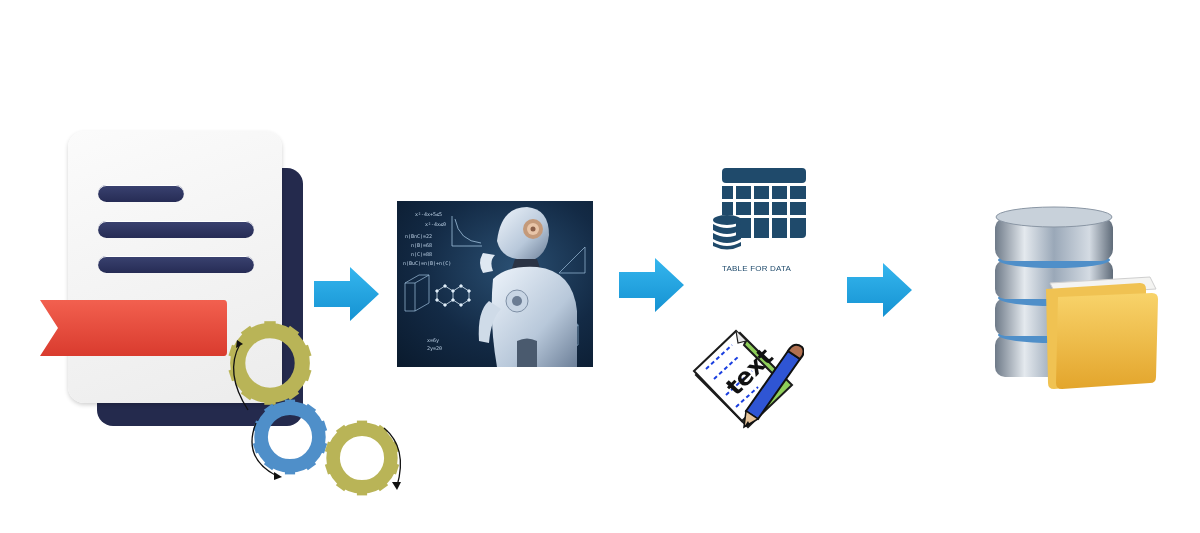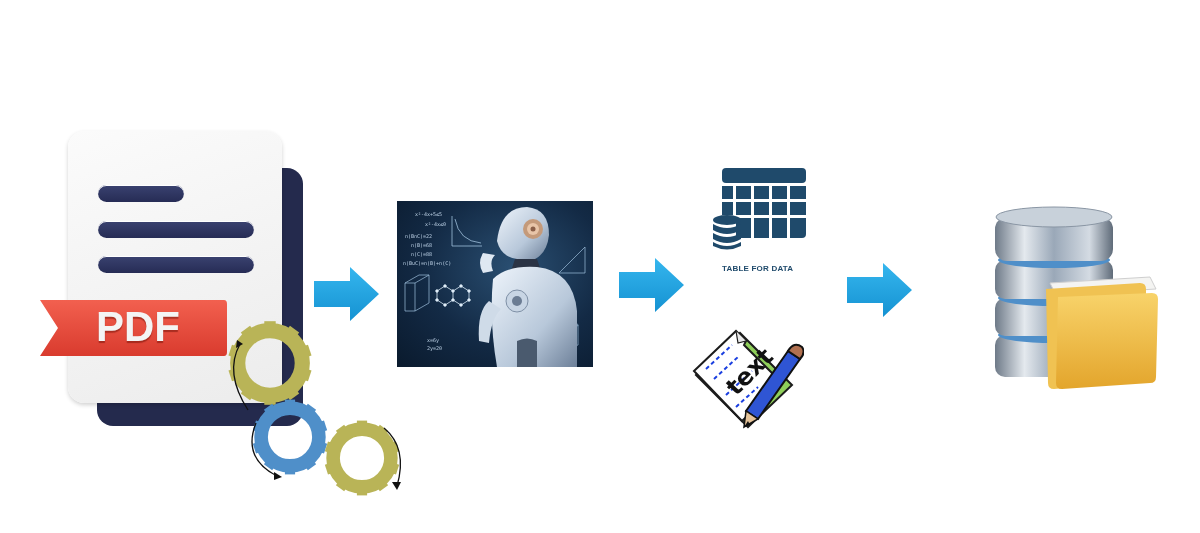--- a/index.html
+++ b/index.html
@@ -23,21 +23,21 @@
 
   
   .arrow { width: 68px; height: 56px; }
 
   
   .robot { left: 397px; top: 201px; width: 196px; height: 166px; overflow: hidden;
            background: radial-gradient(ellipse at 60% 40%, #2a4f72 0%, #132a45 55%, #0a1a2d 100%); }
   .formula { position: absolute; color: #cfe3f7; font-size: 5px;
              font-family: "DejaVu Sans Mono", monospace; opacity: 0.85; white-space: nowrap; }
 
-  .table-caption { left: 722px; top: 264px; font-size: 8px; font-weight: bold;
+  .table-caption { left: 722px; top: 264px; font-size: 8px; font-weight: normal;
                    color: #1f4a6b; letter-spacing: 0.2px; }
 </style>
 </head>
 <body>
 
 <div class="abs doc-back"></div>
 <div class="abs doc-front">
   <div class="doc-line" style="left:30px; top:54px; width:86px;"></div>
   <div class="doc-line" style="left:30px; top:90px; width:156px;"></div>
   <div class="doc-line" style="left:30px; top:125px; width:156px;"></div>
@@ -46,21 +46,20 @@
 <div class="abs pdf-ribbon">
   <svg width="190" height="60" viewBox="0 0 190 60">
     <defs>
       <linearGradient id="rg" x1="0" y1="0" x2="0" y2="1">
         <stop offset="0" stop-color="#f2604f"></stop>
           <stop offset="1" stop-color="#d93b2e"></stop>
       </linearGradient>
     </defs>
     <path d="M2 2 H186 Q189 2 189 6 V54 Q189 58 186 58 H2 L20 30 Z" fill="url(#rg)"></path>
   </svg>
-  <span class="pdf-label">PDF</span>
 </div>
 
 <svg class="abs" style="left:222px; top:318px;" width="190" height="180" viewBox="0 0 190 180">
   <defs>
     <g id="gear">
       <g>
         <rect x="-6" y="-44" width="12" height="12"></rect>
         <rect x="-6" y="-44" width="12" height="12" transform="rotate(36)"></rect>
         <rect x="-6" y="-44" width="12" height="12" transform="rotate(72)"></rect>
         <rect x="-6" y="-44" width="12" height="12" transform="rotate(108)"></rect>

